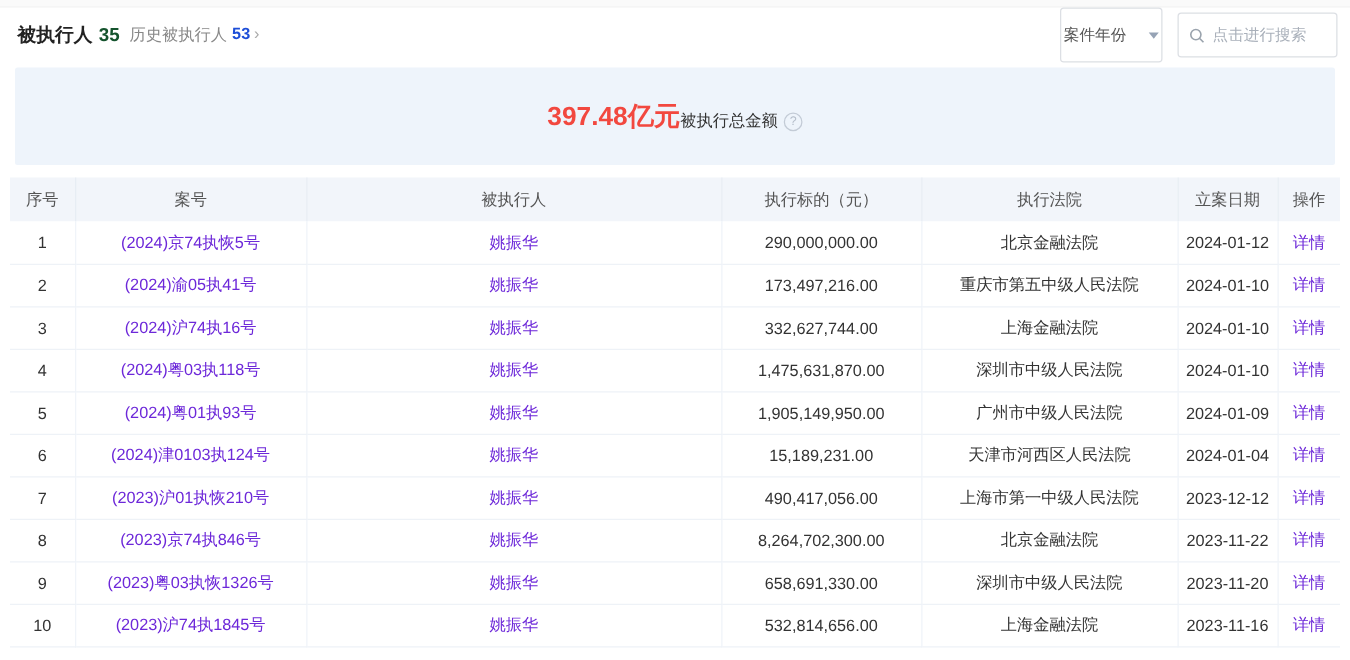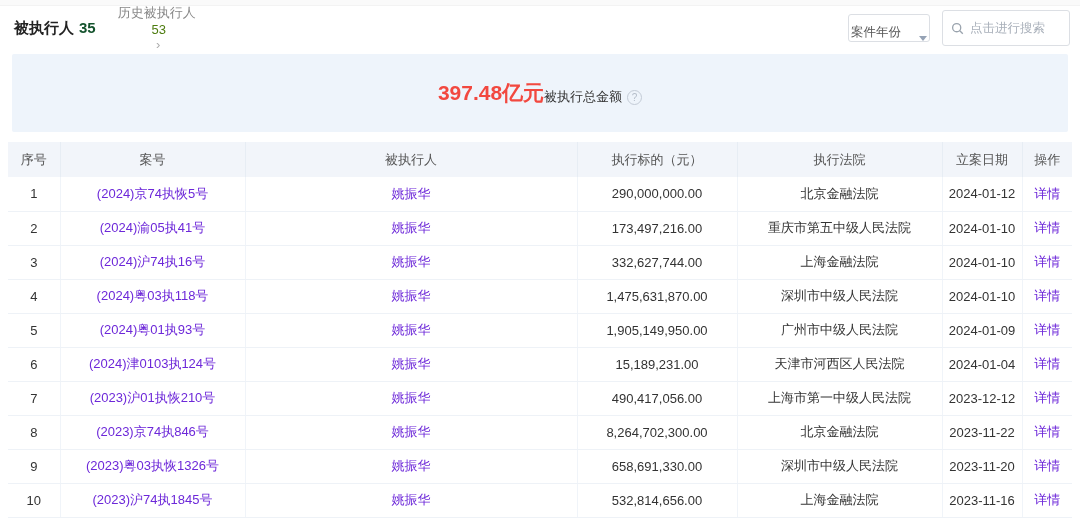--- a/index.html
+++ b/index.html
@@ -4,26 +4,26 @@
 <style>
   * { margin:0; padding:0; box-sizing:border-box; }
   html,body { width:1080px; height:528px; background:#fff; overflow:hidden;
     font-family:"Liberation Sans","DejaVu Sans",sans-serif; }
   .top-strip { height:6px; background:#fafafa; border-bottom:1px solid #f3f3f3; }
 
   
   .header-bar { display:flex; align-items:center; height:44px; padding:0 10px 0 14px; }
   .tab-main { font-size:15px; font-weight:bold; color:#222; cursor:pointer; }
   .tab-main .count { color:#14532d; margin-left:5px; }
-  .tab-history { font-size:13px; color:#888; margin-left:22px; cursor:pointer; display:flex; align-items:center;flex-direction:column; }
-  .tab-history .count { color:#4d7c0f; font-weight:normal; margin-left:4px; }
+  .tab-history { font-size:13px; color:#888; margin-left:8px; cursor:pointer; display:flex; align-items:flex-start; }
+  .tab-history .count { color:#1d4ed8; font-weight:bold; margin-left:4px; }
   .tab-history .chev { color:#aaa; margin-left:3px; font-size:13px; }
   .spacer { flex:1; }
-  .year-filter { display:flex; align-items:flex-end; justify-content:center; gap:18px;
-    width:82px; height:28px; border:1px solid #dcdfe4; border-radius:3px;
+  .year-filter { display:flex; align-items:center; justify-content:center; gap:18px;
+    width:82px; height:44px; border:1px solid #dcdfe4; border-radius:3px;
     font-size:12.5px; color:#555; background:#fff; cursor:pointer; }
   .caret-down { width:0; height:0; border-left:4px solid transparent; border-right:4px solid transparent;
     border-top:5px solid #96a3b5; }
   .search-box { display:flex; align-items:center; gap:6px; width:128px; height:36px;
     border:1px solid #dcdfe4; border-radius:3px; margin-left:12px; padding:17px 8px; background:#fff; }
   .search-box input { border:none; outline:none; width:90px; font-size:12.5px; color:#333;
     font-family:"Liberation Sans","DejaVu Sans",sans-serif; }
   .search-box input::placeholder { color:#a9b0ba; }
   .logo { display:flex; align-items:center; gap:4px; margin-left:14px; }
   .logo-text { font-size:21px; font-weight:bold; color:#1f3a5f; letter-spacing:1px; }

